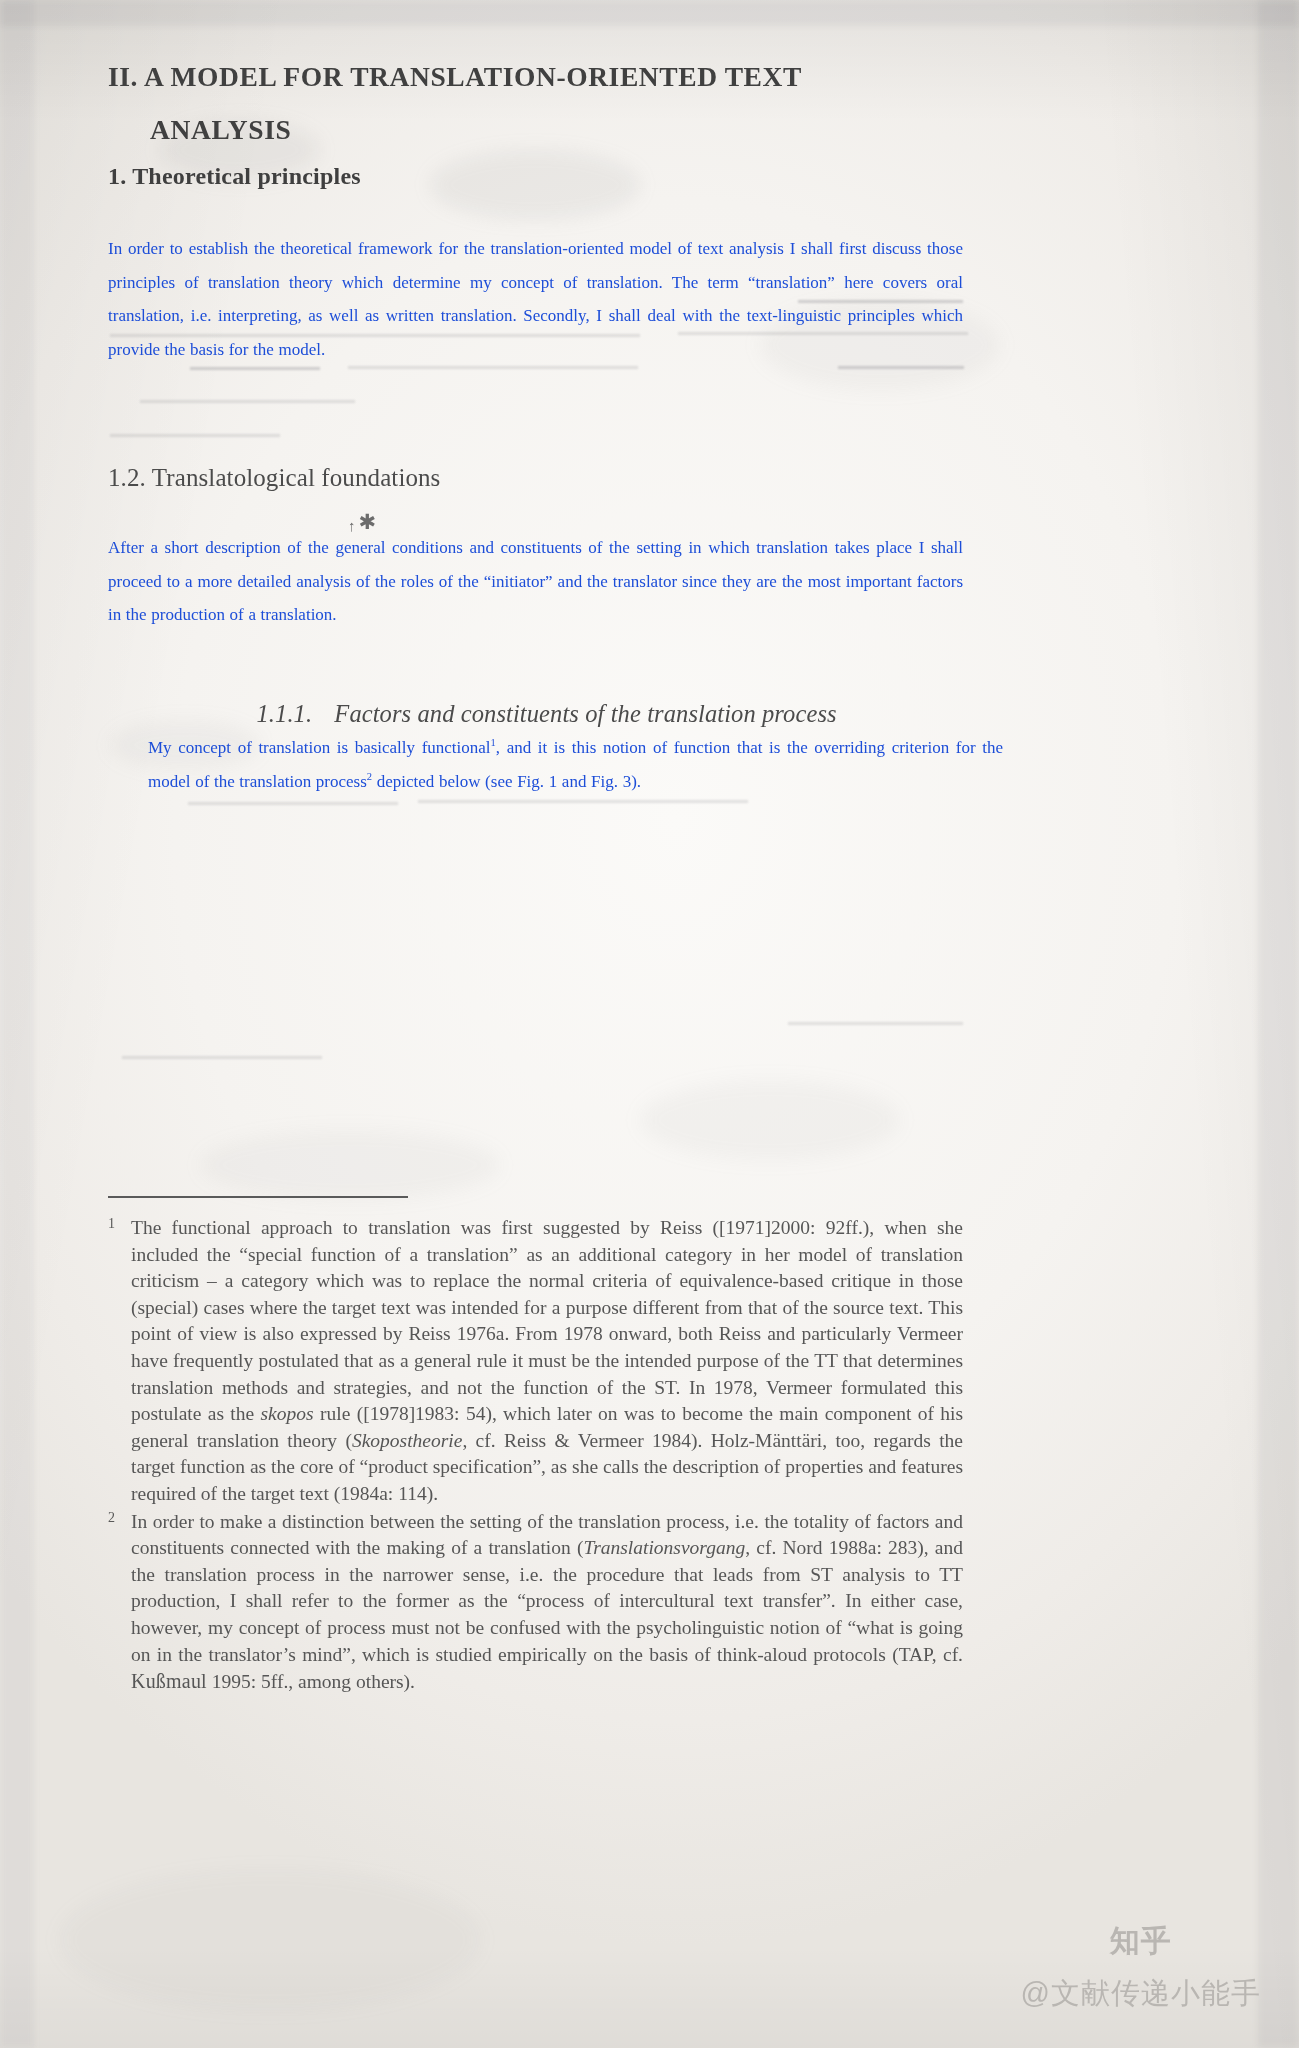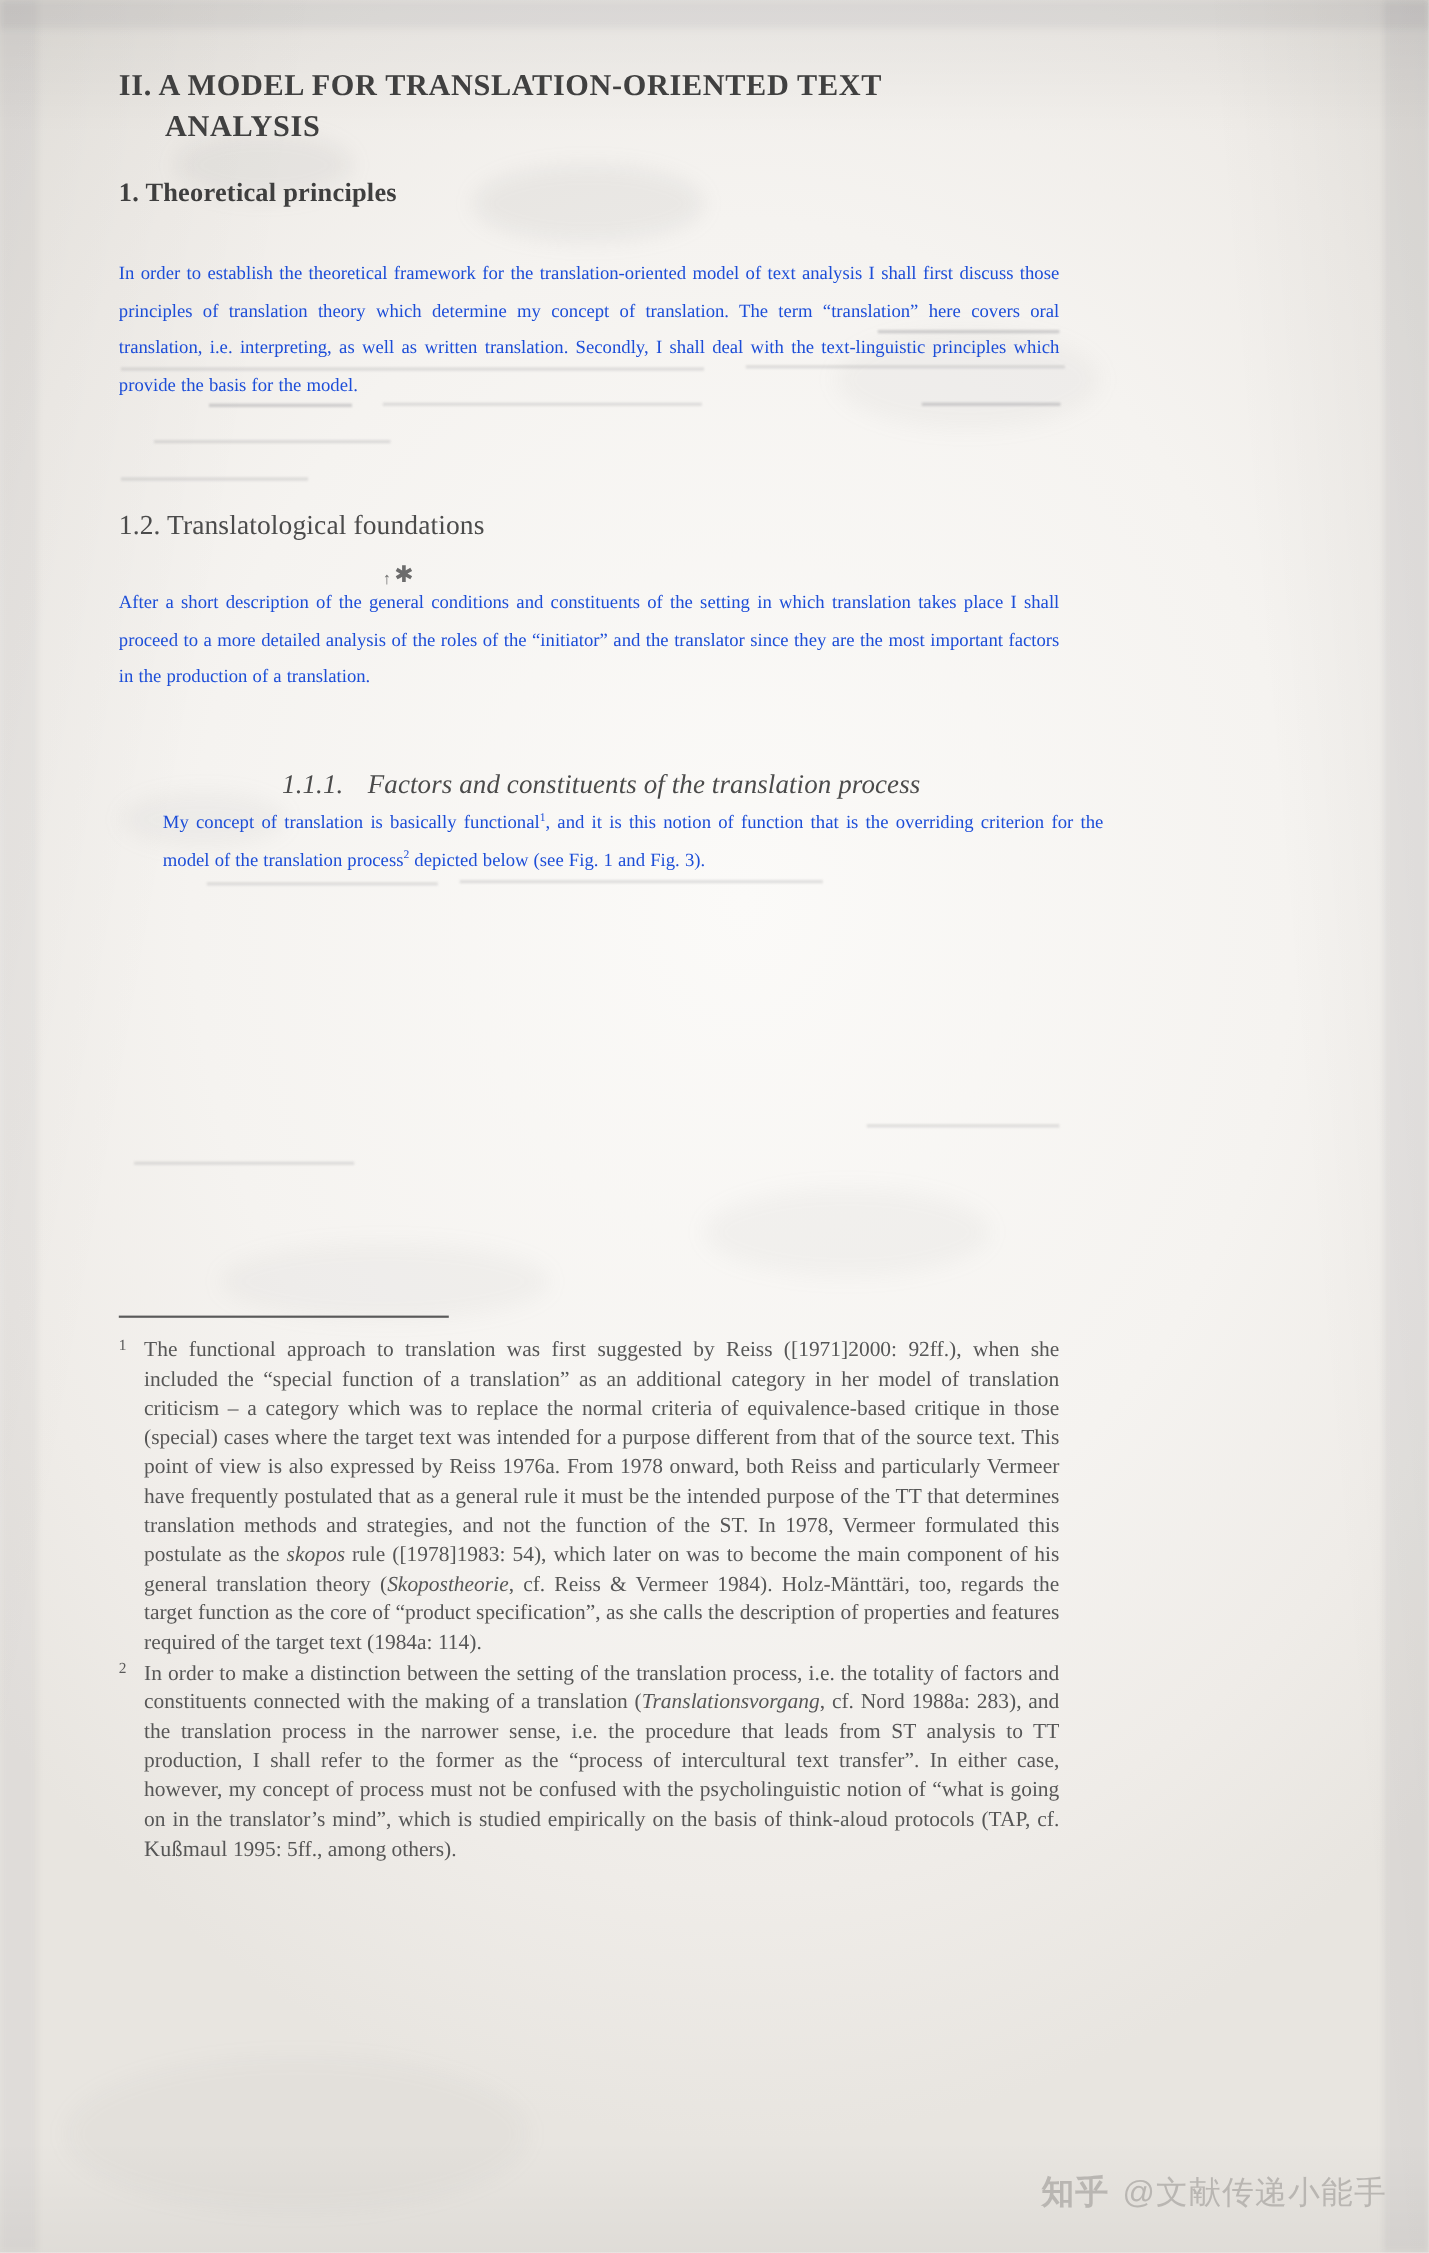--- a/index.html
+++ b/index.html
@@ -66,20 +66,21 @@
     font-weight: bold;
     line-height: 1.38;
     letter-spacing: 0.6px;
     margin: 0;
     color: #404040;
     text-indent: 0;
   }
   h1.chapter .cont {
     display: block;
     padding-left: 42px;
+    margin-top: 15px;
   }
 
   h2.section {
     font-size: 24px;
     font-weight: bold;
     margin: 0;
     color: #3f3f3f;
     letter-spacing: 0.2px;
   }
 
@@ -185,20 +186,21 @@
     right: 56px;
     bottom: 34px;
     display: flex;
     align-items: center;
     gap: 12px;
     color: #b9b6b2;
     font-family: "Liberation Sans", "DejaVu Sans", sans-serif;
     font-size: 29px;
     letter-spacing: 1px;
     white-space: nowrap;
+    flex-direction: column;
   }
   #watermark .zhihu {
     font-weight: bold;
     font-size: 30px;
     color: #b9b6b2;
   }
 </style>
 </head>
 <body>
 

